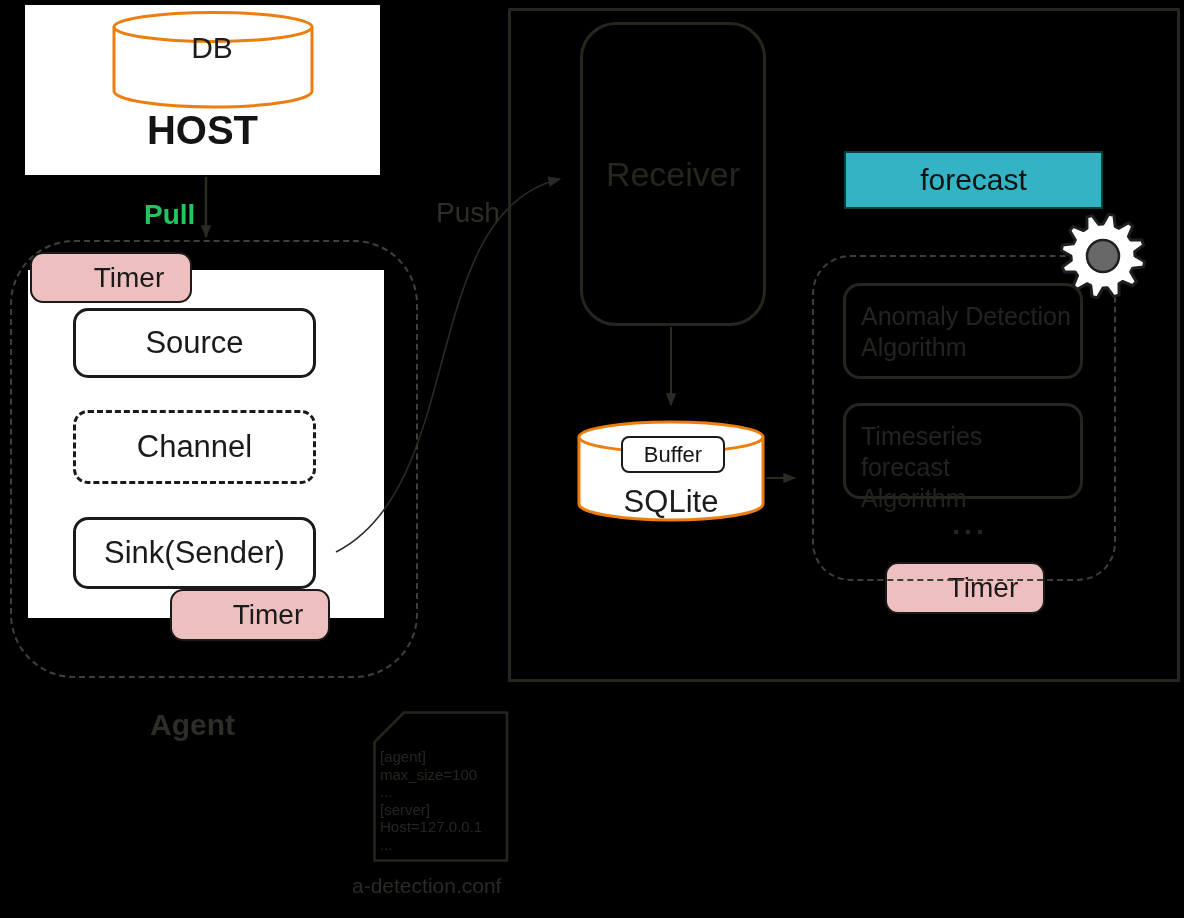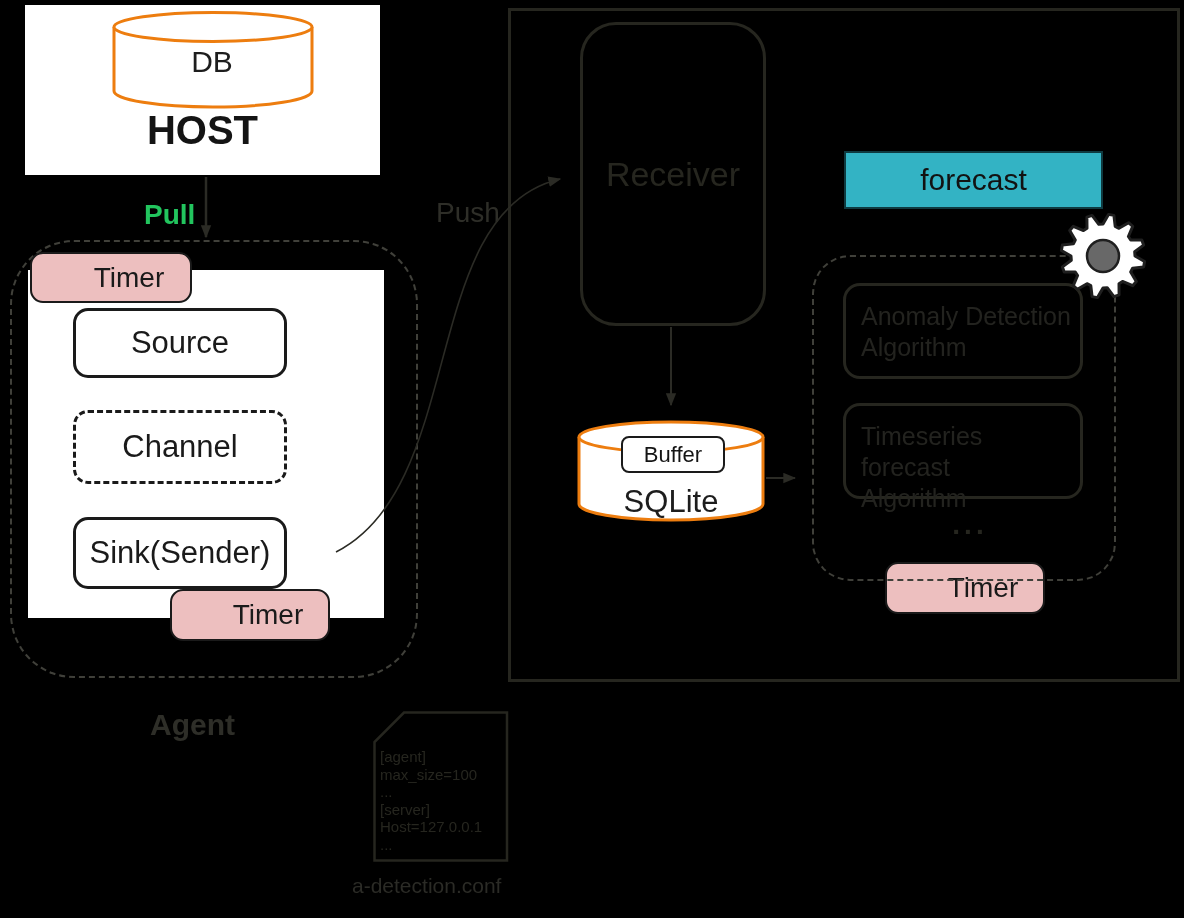--- a/index.html
+++ b/index.html
@@ -5,34 +5,34 @@
   html,body{margin:0;padding:0;background:#000;}
   #canvas{position:relative;width:1184px;height:918px;background:#000;overflow:hidden;
           font-family:"Liberation Sans",sans-serif;}
   #canvas *{box-sizing:border-box;}
   .abs{position:absolute;}
   .center{display:flex;align-items:center;justify-content:center;text-align:center;}
 
   
   .host-box{left:25px;top:5px;width:355px;height:170px;background:#fff;z-index:1;}
   .db-cyl{left:112px;top:10px;z-index:2;}
-  .db-label{left:112px;top:44px;width:200px;height:36px;font-size:30px;color:#1d1d1d;z-index:3;}
+  .db-label{left:112px;top:30px;width:200px;height:36px;font-size:30px;color:#1d1d1d;z-index:3;}
   .host-label{left:25px;top:108px;width:355px;height:44px;font-size:40px;font-weight:bold;color:#141414;z-index:3;}
 
   
   .pull-label{left:144px;top:199px;font-size:28px;font-weight:bold;color:#22c55e;z-index:2;}
   .push-label{left:436px;top:197px;font-size:28px;font-weight:normal;color:#2e2e28;z-index:2;}
 
   
   .agent-container{left:10px;top:240px;width:408px;height:438px;border:2px dashed #40403a;border-radius:64px;z-index:1;}
   .agent-panel{left:28px;top:270px;width:356px;height:348px;background:#fff;z-index:1;}
   .timer{background:#edbfbf;border:2.5px solid #1a1a1a;border-radius:13px;font-size:28px;color:#1a1a1a;z-index:4;padding-left:36px;}
   .agent-timer-top{left:30px;top:252px;width:162px;height:51px;}
   .agent-timer-bottom{left:170px;top:589px;width:160px;height:52px;}
-  .flume-box{left:73px;width:214px;background:#fff;border:3px solid #1a1a1a;border-radius:15px;
+  .flume-box{left:73px;width:243px;background:#fff;border:3px solid #1a1a1a;border-radius:15px;
              font-size:31px;color:#1a1a1a;z-index:2;}
   .source-box{top:308px;height:70px;}
   .channel-box{top:410px;height:74px;border-style:dashed;}
   .sink-box{top:517px;height:72px;}
   .agent-label{left:150px;top:708px;font-size:30px;font-weight:bold;color:#2e2e28;z-index:2;}
 
   
   .detector-panel{left:508px;top:8px;width:672px;height:674px;border:3px solid #26261f;z-index:0;}
   .receiver-box{left:580px;top:22px;width:186px;height:304px;border:3px solid #26261f;border-radius:36px;
                 font-size:34px;color:#26261f;z-index:1;}

